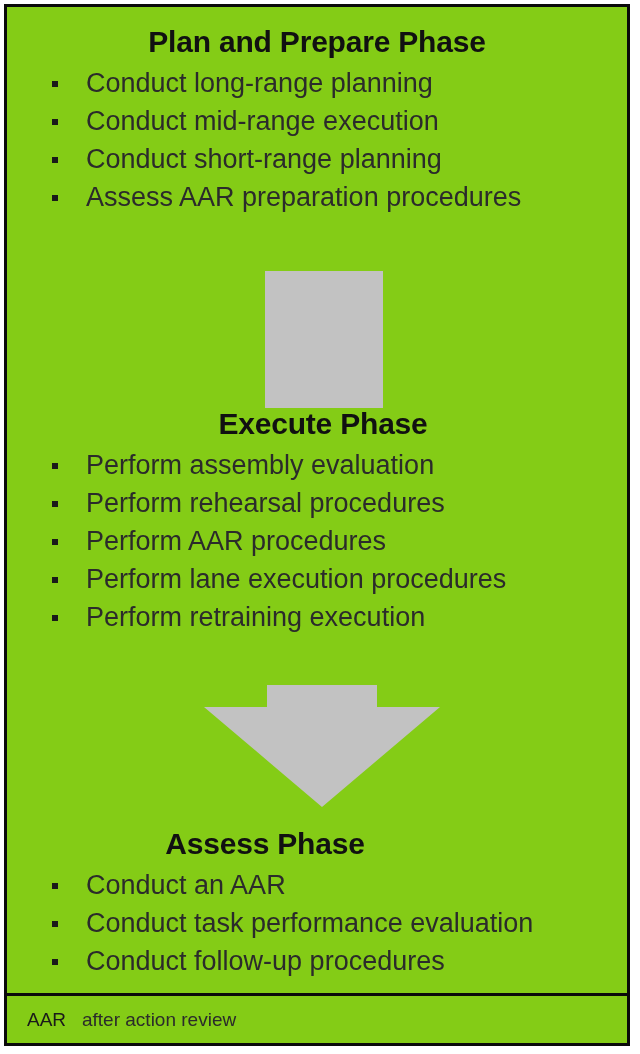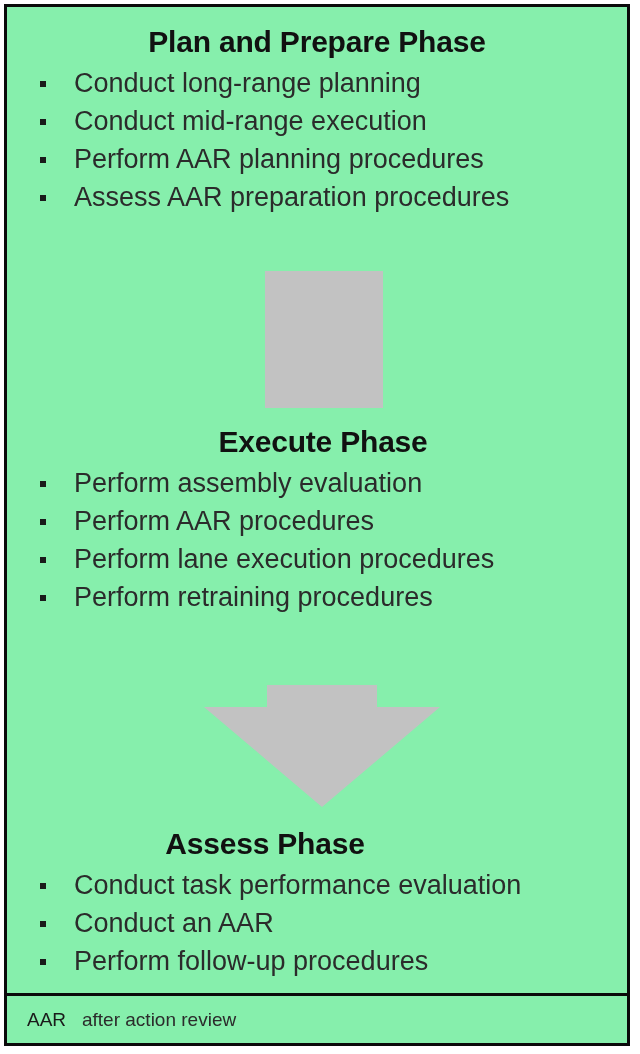--- a/index.html
+++ b/index.html
@@ -16,21 +16,21 @@
   }
 
   #figure {
     position: absolute;
     left: 4px;
     top: 4px;
     width: 626px;
     height: 1042px;
     border: 3px solid #0a0a0a;
     box-sizing: border-box;
-    background: #86efac;
+    background: #84cc16;
     padding-left: 13px;
   }
 
   #body-area {
     position: absolute;
     left: 0;
     top: 0;
     right: 0;
     height: 986px;
   }
@@ -40,21 +40,21 @@
     font-weight: bold;
     font-size: 30px;
     line-height: 34px;
     letter-spacing: -0.2px;
     color: #111111;
     white-space: nowrap;
   }
 
   .bullet-list {
     list-style: none;
-    margin: 0;
+    margin: 12px;
     padding: 0;
   }
 
   .bullet-item {
     position: relative;
     font-size: 27px;
     line-height: 38px;
     color: #2b2b2b;
     padding-left: 67px;
     white-space: nowrap;
@@ -66,21 +66,21 @@
     top: 17px;
     width: 6px;
     height: 6px;
     background: #1a1a1a;
   }
 
   
   #phase-plan { position: absolute; left: 0; top: 18px; width: 620px; }
   #phase-plan .bullet-list { margin-top: 5px; }
 
-  #phase-execute { position: absolute; left: 0; top: 418px; width: 632px; }
+  #phase-execute { position: absolute; left: 0; top: 400px; width: 632px; }
   #phase-execute .bullet-list { margin-top: 5px; }
 
   #phase-assess { position: absolute; left: 0; top: 820px; width: 516px; }
   #phase-assess .bullet-list { margin-top: 5px; }
 
   
   #connector-block {
     position: absolute;
     left: 258px;
     top: 264px;
@@ -144,73 +144,80 @@
         <li class="bullet-item">
           <span class="bullet-dot"></span>
           <span>Conduct long-range planning</span>
         </li>
         <li class="bullet-item">
           <span class="bullet-dot"></span>
           <span>Conduct mid-range execution</span>
         </li>
         <li class="bullet-item">
           <span class="bullet-dot"></span>
-          <span>Perform AAR planning procedures</span>
+          <span>Conduct short-range planning</span>
+        </li>
+        <li class="bullet-item">
+          <span class="bullet-dot"></span>
         </li>
         <li class="bullet-item">
           <span class="bullet-dot"></span>
           <span>Assess AAR preparation procedures</span>
         </li>
       </ul>
     </div>
 
     <div id="connector-block"></div>
 
     <div id="phase-execute">
       <div class="phase-title">Execute Phase</div>
       <ul class="bullet-list">
         <li class="bullet-item">
           <span class="bullet-dot"></span>
           <span>Perform assembly evaluation</span>
         </li>
         <li class="bullet-item">
           <span class="bullet-dot"></span>
+          <span>Perform rehearsal procedures</span>
+        </li>
+        <li class="bullet-item">
+          <span class="bullet-dot"></span>
           <span>Perform AAR procedures</span>
         </li>
         <li class="bullet-item">
           <span class="bullet-dot"></span>
           <span>Perform lane execution procedures</span>
         </li>
         <li class="bullet-item">
           <span class="bullet-dot"></span>
-          <span>Perform retraining procedures</span>
+          <span>Perform retraining execution</span>
         </li>
       </ul>
     </div>
 
     <div id="connector-arrow">
       <svg width="236" height="122" viewBox="0 0 236 122" aria-hidden="true">
         <polygon points="63,0 173,0 173,22 236,22 118,122 0,22 63,22" fill="#c2c2c2"></polygon>
       </svg>
     </div>
 
     <div id="phase-assess">
       <div class="phase-title">Assess Phase</div>
       <ul class="bullet-list">
         <li class="bullet-item">
           <span class="bullet-dot"></span>
+          <span>Conduct an AAR</span>
+        </li>
+        <li class="bullet-item">
+          <span class="bullet-dot"></span>
           <span>Conduct task performance evaluation</span>
         </li>
         <li class="bullet-item">
           <span class="bullet-dot"></span>
-          <span>Conduct an AAR</span>
-        </li>
-        <li class="bullet-item">
-          <span class="bullet-dot"></span>
-          <span>Perform follow-up procedures</span>
+          <span>Conduct follow-up procedures</span>
         </li>
       </ul>
     </div>
 
   </div>
 
   <div id="legend-divider"></div>
   <div id="legend">
     <span class="legend-abbr">AAR</span>
     <span class="legend-definition">after action review</span>

